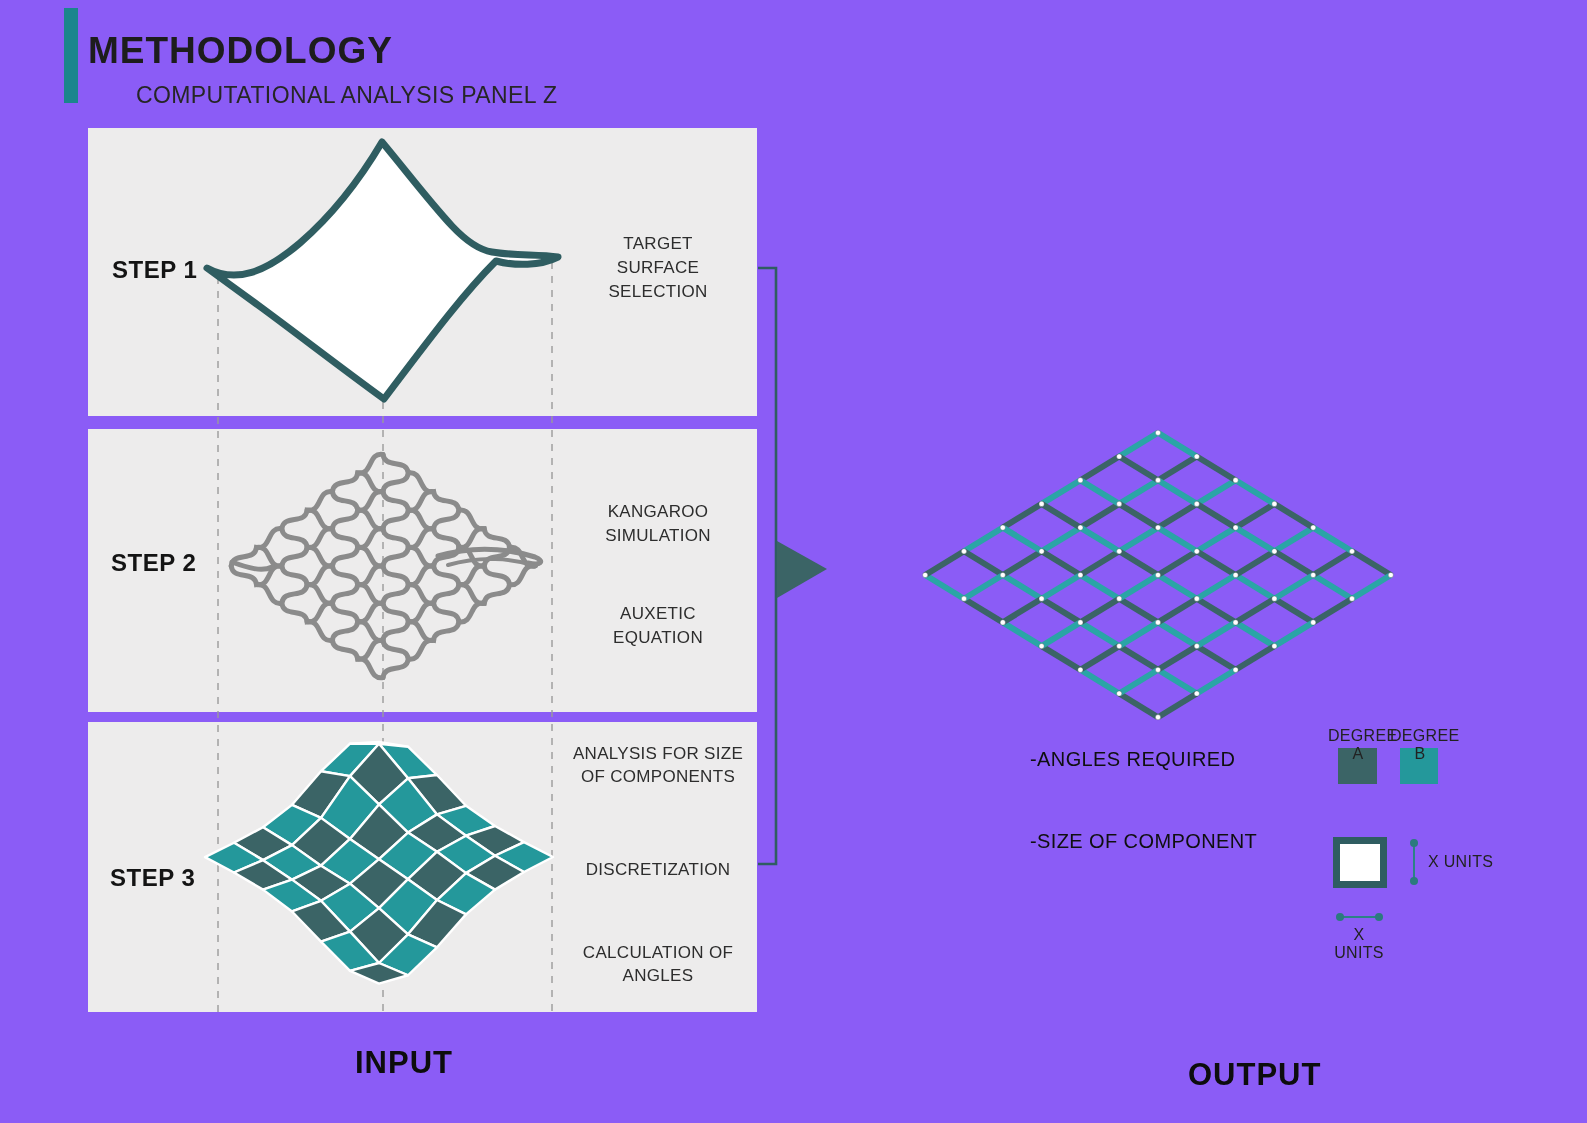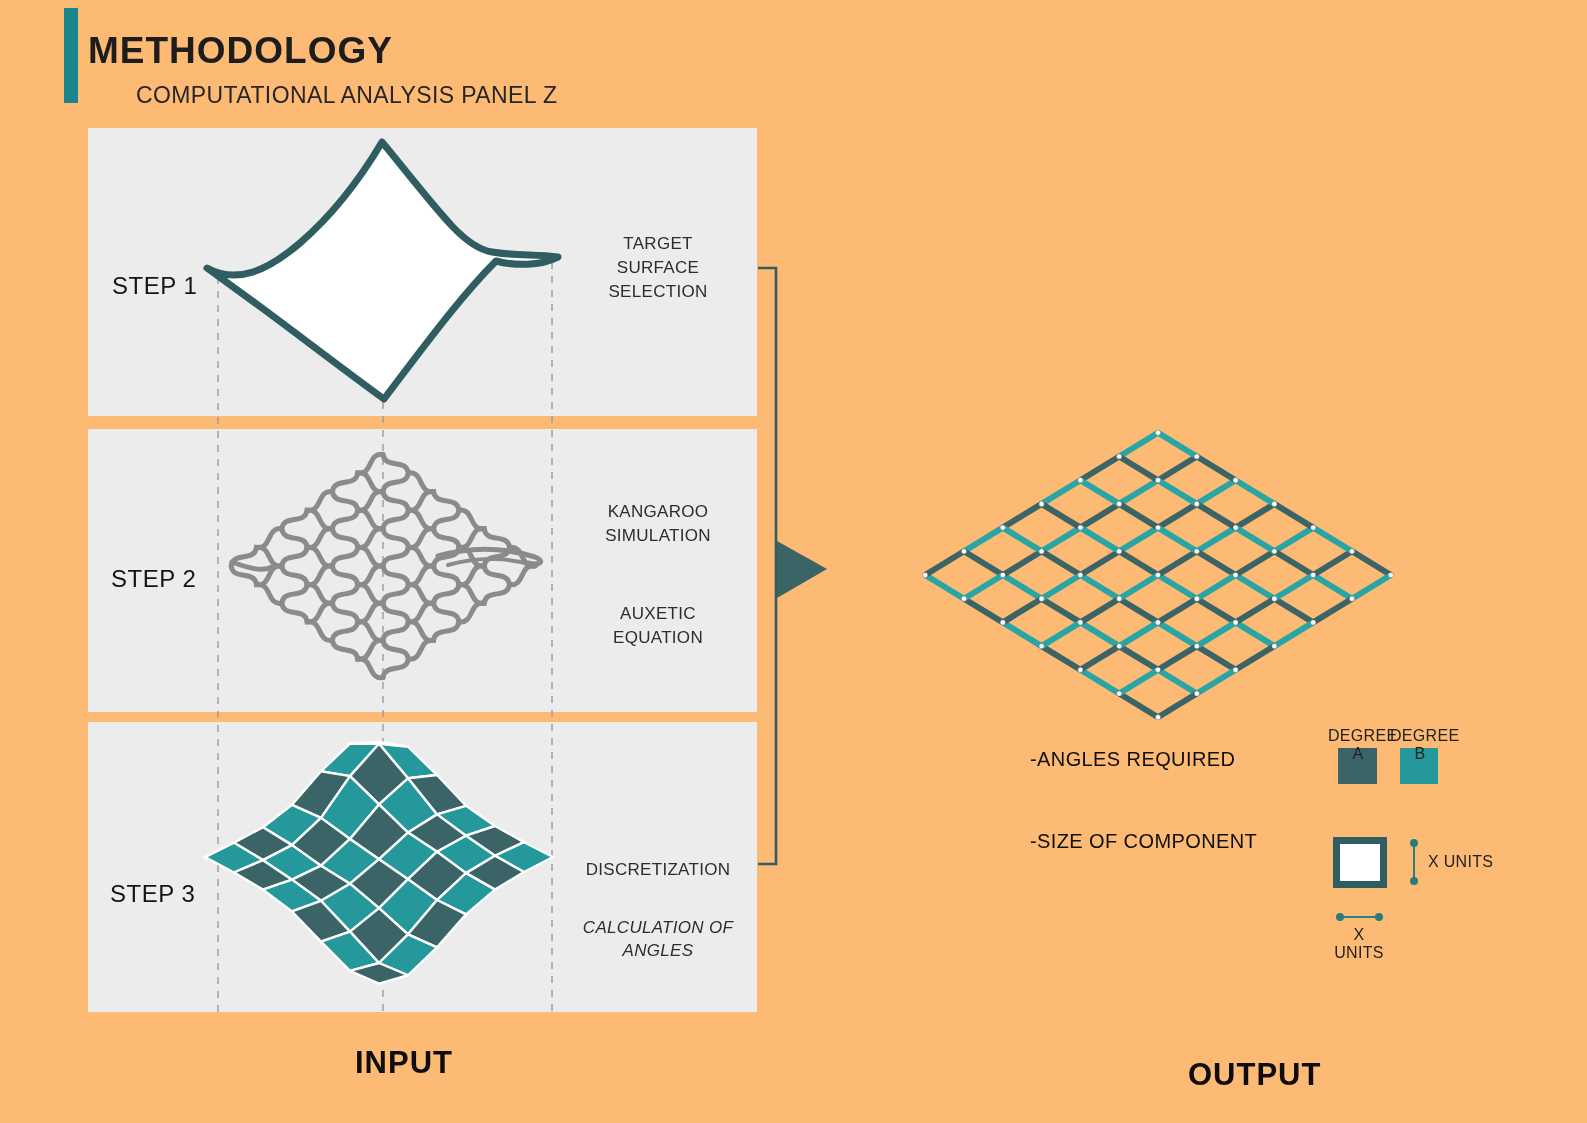--- a/index.html
+++ b/index.html
@@ -1,37 +1,37 @@
 <!DOCTYPE html>
 <html style="--header_bar: #1b858d; --accent_teal: #24989b; --accent_teal_bright: #2aa5a6; --dark_teal: #3b6466; --dark_stroke: #2f5d61; --pattern_gray: #8b8b8b; --panel_gray: #edecec;"><head>
 <meta charset="utf-8">
 <style>
   html,body{margin:0;padding:0;background:#fff;}
-  #stage{position:relative;width:1587px;height:1123px;background:#fdba74;overflow:hidden;
+  #stage{position:relative;width:1587px;height:1123px;background:#8b5cf6;overflow:hidden;
          font-family:"Liberation Sans",sans-serif;}
   .abs{position:absolute;}
   
   #header-bar{left:64px;top:8px;width:14px;height:95px;background:var(--header_bar);}
   #page-title{left:88px;top:30px;font-size:37px;font-weight:800;letter-spacing:1px;color:#1d1d1d;}
   #page-subtitle{left:88px;top:82px;font-size:23px;font-weight:400;letter-spacing:.4px;color:#262626;margin-left:48px;}
   
   .panel{left:88px;width:669px;background:var(--panel_gray);}
   #panel-1{top:128px;height:288px;}
   #panel-2{top:429px;height:283px;}
   #panel-3{top:722px;height:290px;}
   
   svg.layer{position:absolute;left:0;top:0;width:1587px;height:1123px;pointer-events:none;}
   #underlay{z-index:1;} #step1-svg,#step2-svg,#step3-svg,#output-grid{z-index:2;}
   
-  .step-label{font-size:24px;font-weight:400;color:#141414;letter-spacing:.5px;z-index:3;margin-top:16px;}
+  .step-label{font-size:24px;font-weight:700;color:#141414;letter-spacing:.5px;z-index:3;}
   #step-label-1{left:112px;top:256px;} #step-label-2{left:111px;top:549px;text-align:right;} #step-label-3{left:110px;top:864px;}
   .caption{left:560px;width:196px;text-align:center;white-space:pre-line;color:#2d2d2d;
            font-size:17px;line-height:24px;letter-spacing:.3px;z-index:3;}
   #cap-target{top:232px;} #cap-kangaroo{top:500px;} #cap-auxetic{top:602px;}
-  #cap-analysis{top:742px;line-height:23px;} #cap-discretization{top:858px;} #cap-calculation{top:916px;line-height:23px;font-style:italic;}
+  #cap-analysis{top:742px;line-height:23px;} #cap-discretization{top:858px;} #cap-calculation{top:941px;line-height:23px;}
   .section-label{font-size:31px;font-weight:800;color:#0d0d0d;letter-spacing:1px;z-index:3;}
   #input-label{left:355px;top:1045px;} #output-label{left:1188px;top:1045px;margin-top:12px;}
   
   .legend-title{font-size:20px;font-weight:400;color:#0f0f0f;letter-spacing:.4px;z-index:3;}
   #angles-title{left:1030px;top:748px;} #size-title{left:1030px;top:830px;}
   .legend-small{font-size:16px;color:#222;letter-spacing:.3px;z-index:3;}
   #degree-a-label{left:1328px;top:727px;width:60px;text-align:center;}
   #degree-b-label{left:1390px;top:727px;width:60px;text-align:center;}
   #swatch-a{left:1338px;top:748px;width:39px;height:36px;background:var(--dark_teal);}
   #swatch-b{left:1400px;top:748px;width:38px;height:36px;background:var(--accent_teal);}
@@ -266,20 +266,22 @@
   <div class="abs step-label" id="step-label-2">STEP 2</div>
   <div class="abs step-label" id="step-label-3">STEP 3</div>
 
   <div class="abs caption" id="cap-target">TARGET
 SURFACE
 SELECTION</div>
   <div class="abs caption" id="cap-kangaroo">KANGAROO
 SIMULATION</div>
   <div class="abs caption" id="cap-auxetic">AUXETIC
 EQUATION</div>
+  <div class="abs caption" id="cap-analysis">ANALYSIS FOR SIZE
+OF COMPONENTS</div>
   <div class="abs caption" id="cap-discretization">DISCRETIZATION</div>
   <div class="abs caption" id="cap-calculation">CALCULATION OF
 ANGLES</div>
 
   <div class="abs section-label" id="input-label">INPUT</div>
   <div class="abs section-label" id="output-label">OUTPUT</div>
 
   <div class="abs legend-title" id="angles-title">-ANGLES REQUIRED</div>
   <div class="abs legend-small" id="degree-a-label">DEGREE A</div>
   <div class="abs legend-small" id="degree-b-label">DEGREE B</div>

